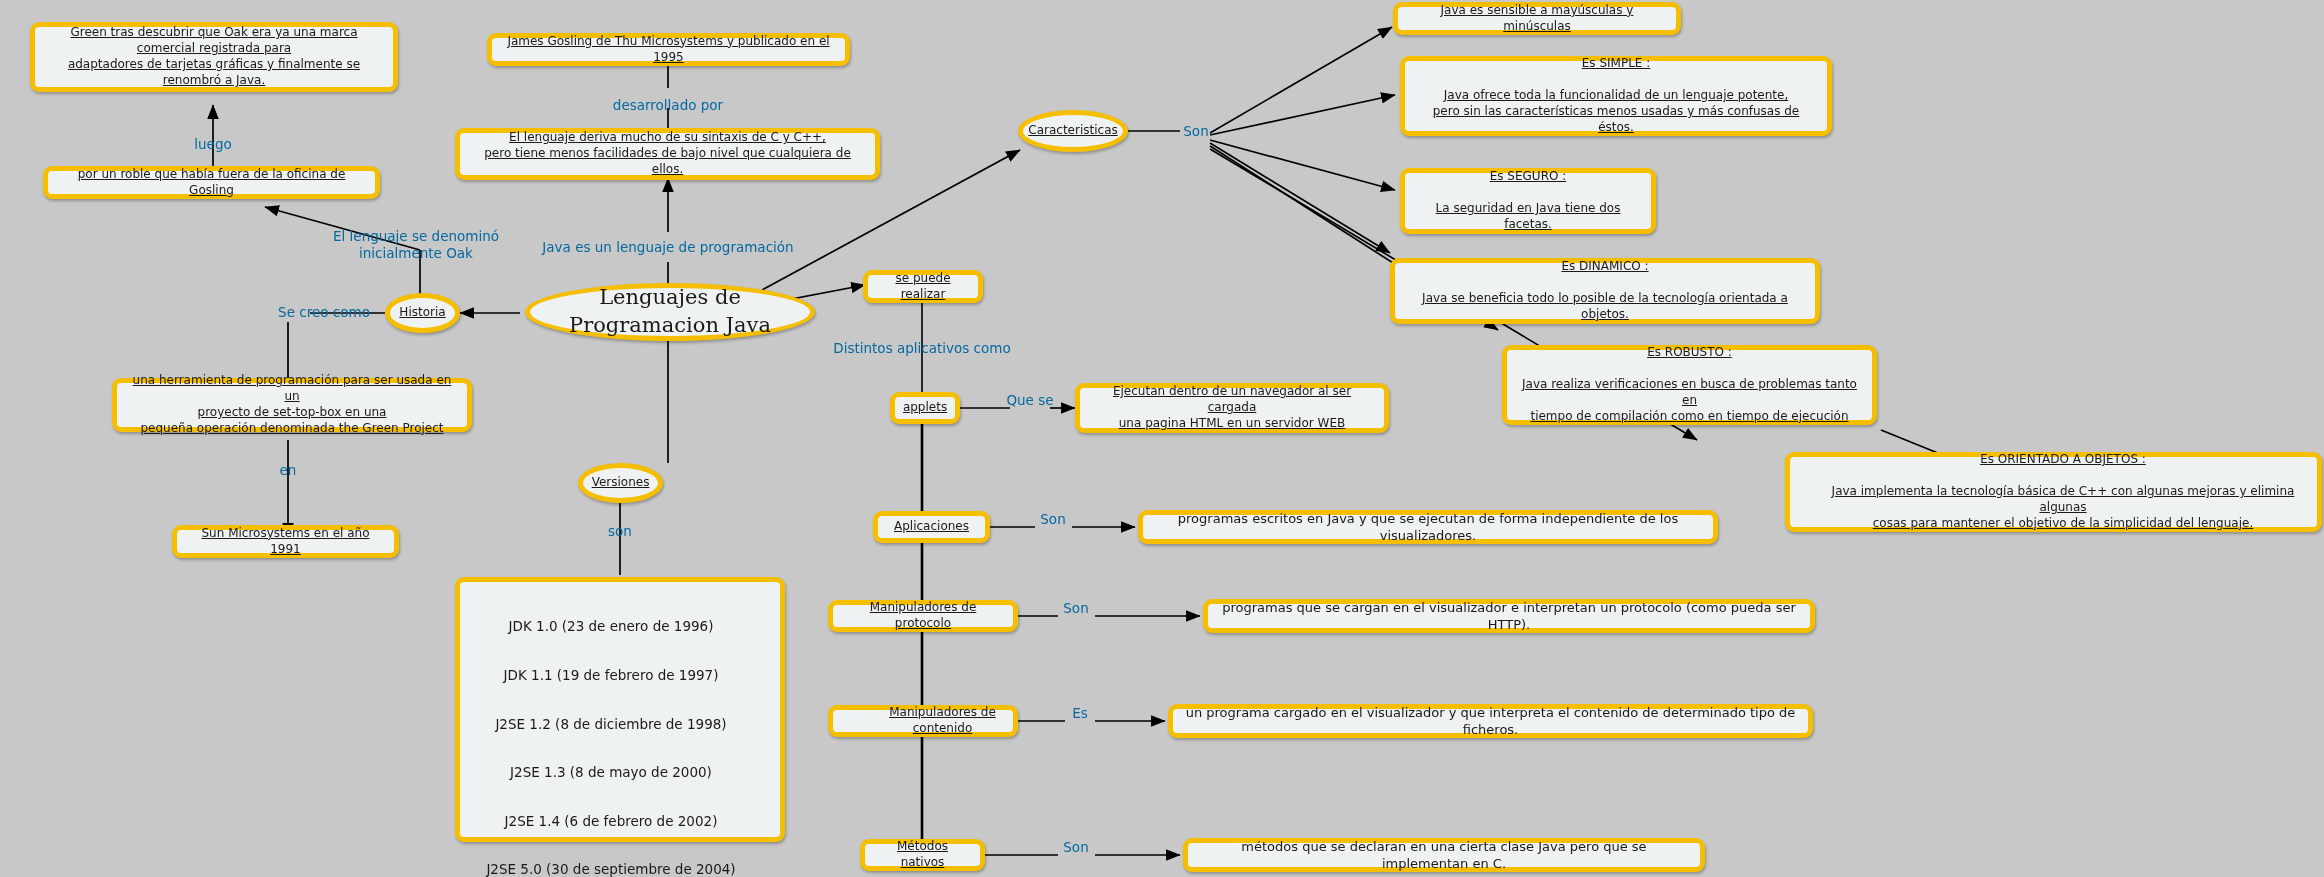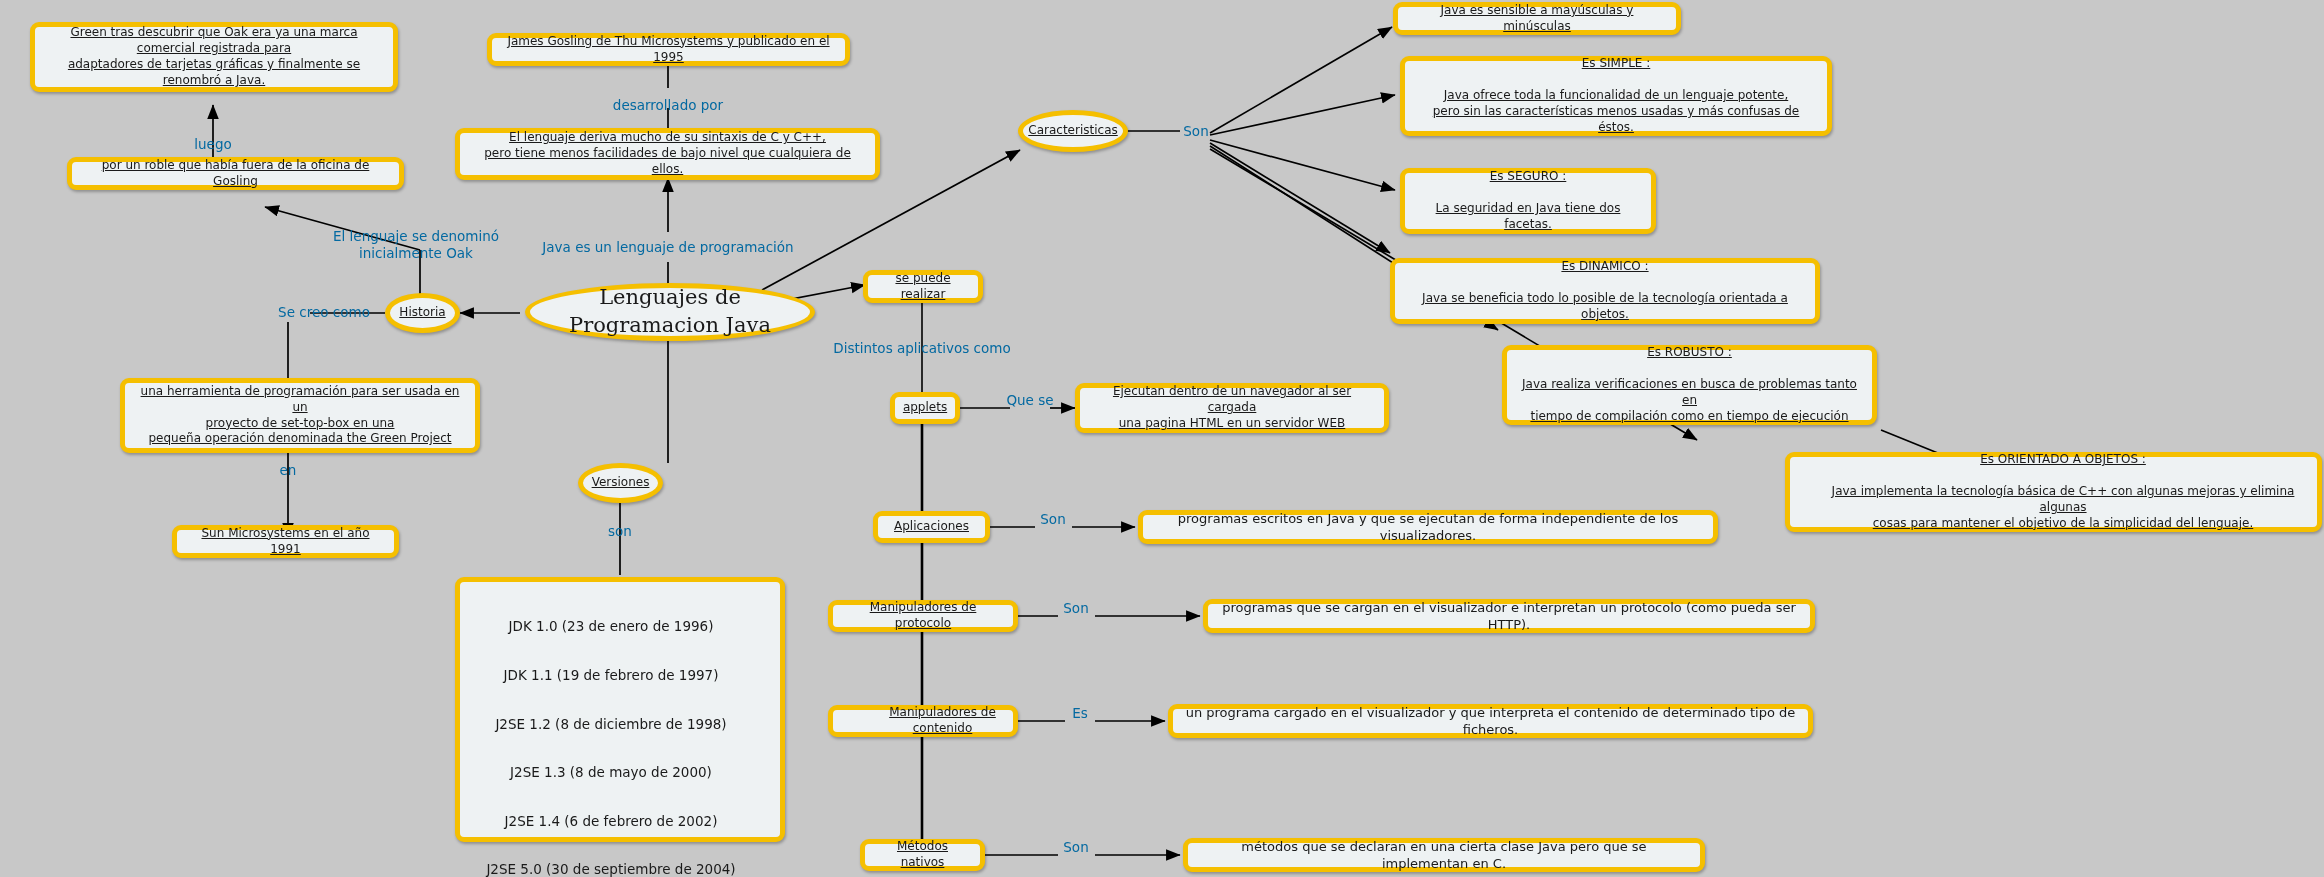--- a/index.html
+++ b/index.html
@@ -137,30 +137,30 @@
       <line x1="1881" y1="430" x2="1960" y2="462" marker-end="url(#arrow)"></line>
     </g>
   </svg>
 
   <div class="node mid" style="left:30px; top:22px; width:368px; height:70px;">Green tras descubrir que Oak era ya una marca
 comercial registrada para
 adaptadores de tarjetas gráficas y finalmente se renombró a Java.</div>
 
   <div class="link-label" style="left:213px; top:144px;">luego</div>
 
-  <div class="node mid" style="left:43px; top:157px; width:337px; height:33px;margin-left:24px;">por un roble que había fuera de la oficina de Gosling</div>
+  <div class="node mid" style="left:43px; top:166px; width:337px; height:33px;">por un roble que había fuera de la oficina de Gosling</div>
 
   <div class="link-label" style="left:416px; top:245px;">El lenguaje se denominó
 inicialmente Oak</div>
 
   <div class="node oval mid" style="left:385px; top:293px; width:75px; height:40px;">Historia</div>
 
   <div class="link-label" style="left:288px; top:312px;margin-left:36px;">Se creo como</div>
 
-  <div class="node mid" style="left:120px; top:378px; width:360px; height:75px;">una herramienta de programación para ser usada en un
+  <div class="node mid" style="left:112px; top:378px; width:360px; height:54px;">una herramienta de programación para ser usada en un
 proyecto de set-top-box en una
 pequeña operación denominada the Green Project</div>
 
   <div class="link-label" style="left:288px; top:470px;">en</div>
 
   <div class="node mid" style="left:172px; top:525px; width:227px; height:33px;">Sun Microsystems en el año 1991</div>
 
   <div class="node mid" style="left:487px; top:33px; width:363px; height:33px;">James Gosling de Thu Microsystems y publicado en el 1995</div>
 
   <div class="link-label" style="left:668px; top:105px;">desarrollado por</div>

